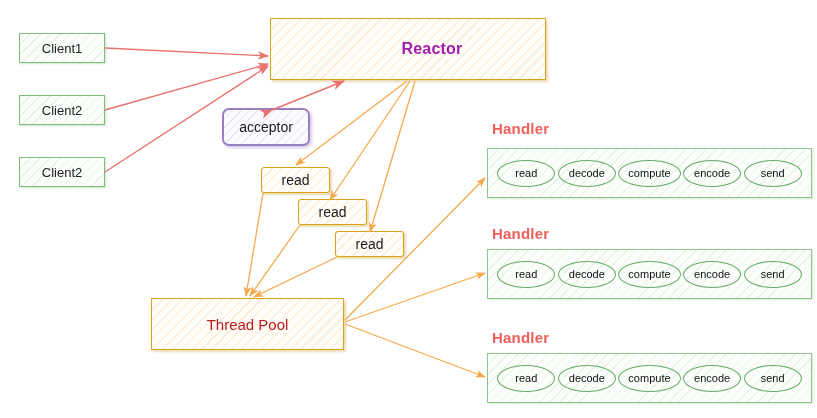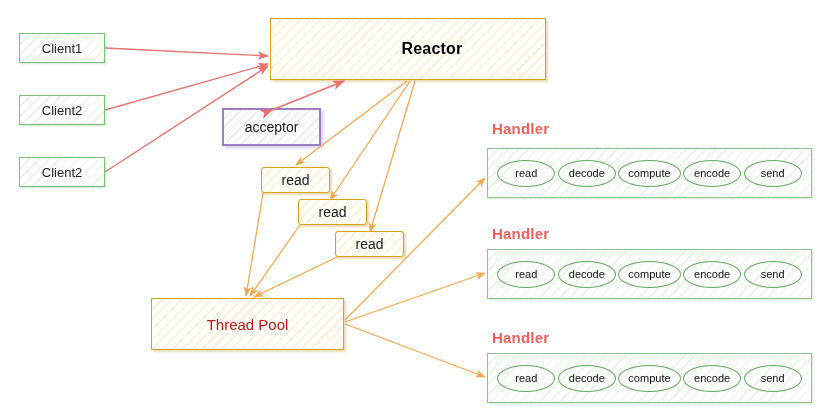--- a/index.html
+++ b/index.html
@@ -24,30 +24,30 @@
   .client .hatch{background:repeating-linear-gradient(135deg,
         rgba(139,195,139,.20) 0 1px, rgba(0,0,0,0) 1px 7px);}
 
   
   .orangebox{border:1.5px solid #d9a318;background:#fffdf8;
              box-shadow:1.5px 1.5px 2px rgba(200,150,40,.35);}
   .orangebox .hatch{background:repeating-linear-gradient(135deg,
         rgba(240,160,80,.16) 0 1.5px, rgba(0,0,0,0) 1.5px 7px);}
 
   #reactor{left:270px;top:18px;width:276px;height:62px;}
-  #reactor .lbl{font-size:16px;font-weight:bold;color:#000000;
+  #reactor .lbl{font-size:16px;font-weight:bold;color:#a21caf;
                 letter-spacing:.2px;padding-left:48px;}
 
   .readbox{height:26px;font-size:14px;border-radius:3px;}
 
   #threadpool{left:151px;top:298px;width:193px;height:52px;}
   #threadpool .lbl{font-size:15px;color:#b91c1c;}
 
   
-  #acceptor{left:222px;top:108px;width:99px;height:38px;border-radius:0;
+  #acceptor{left:222px;top:108px;width:88px;height:38px;border-radius:7px;
             border:2px solid #9b7fc4;background:#fcfbfe;font-size:14px;
             box-shadow:2px 2px 3px rgba(140,110,185,.35);}
   #acceptor .hatch{background:repeating-linear-gradient(135deg,
         rgba(155,127,196,.16) 0 1px, rgba(0,0,0,0) 1px 6px);border-radius:7px;}
 
   
   .handler-label{position:absolute;font-size:15px;font-weight:bold;
                  color:#ef5f5a;letter-spacing:.2px;text-align:right;}
   .handler-box{position:absolute;left:487px;width:325px;height:50px;
                border:1.5px solid #8cc68c;background:#fbfefb;

